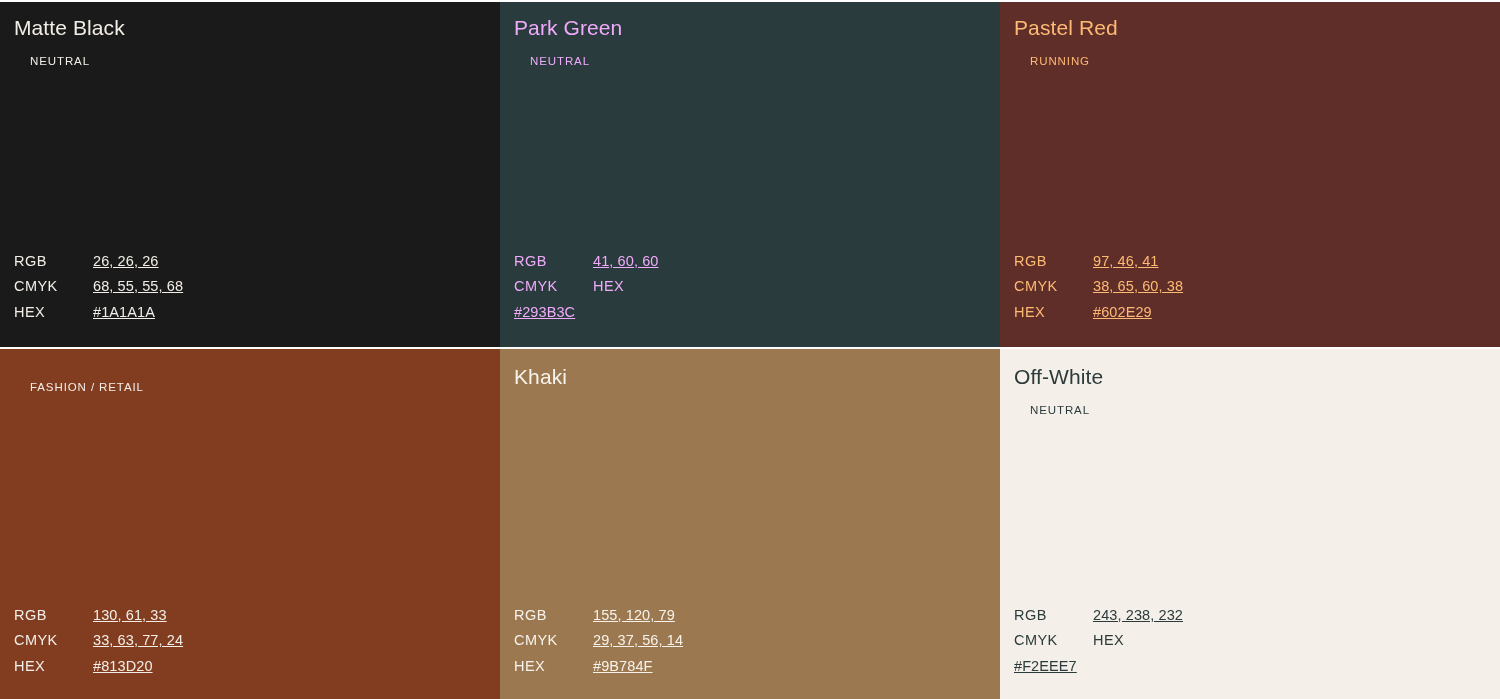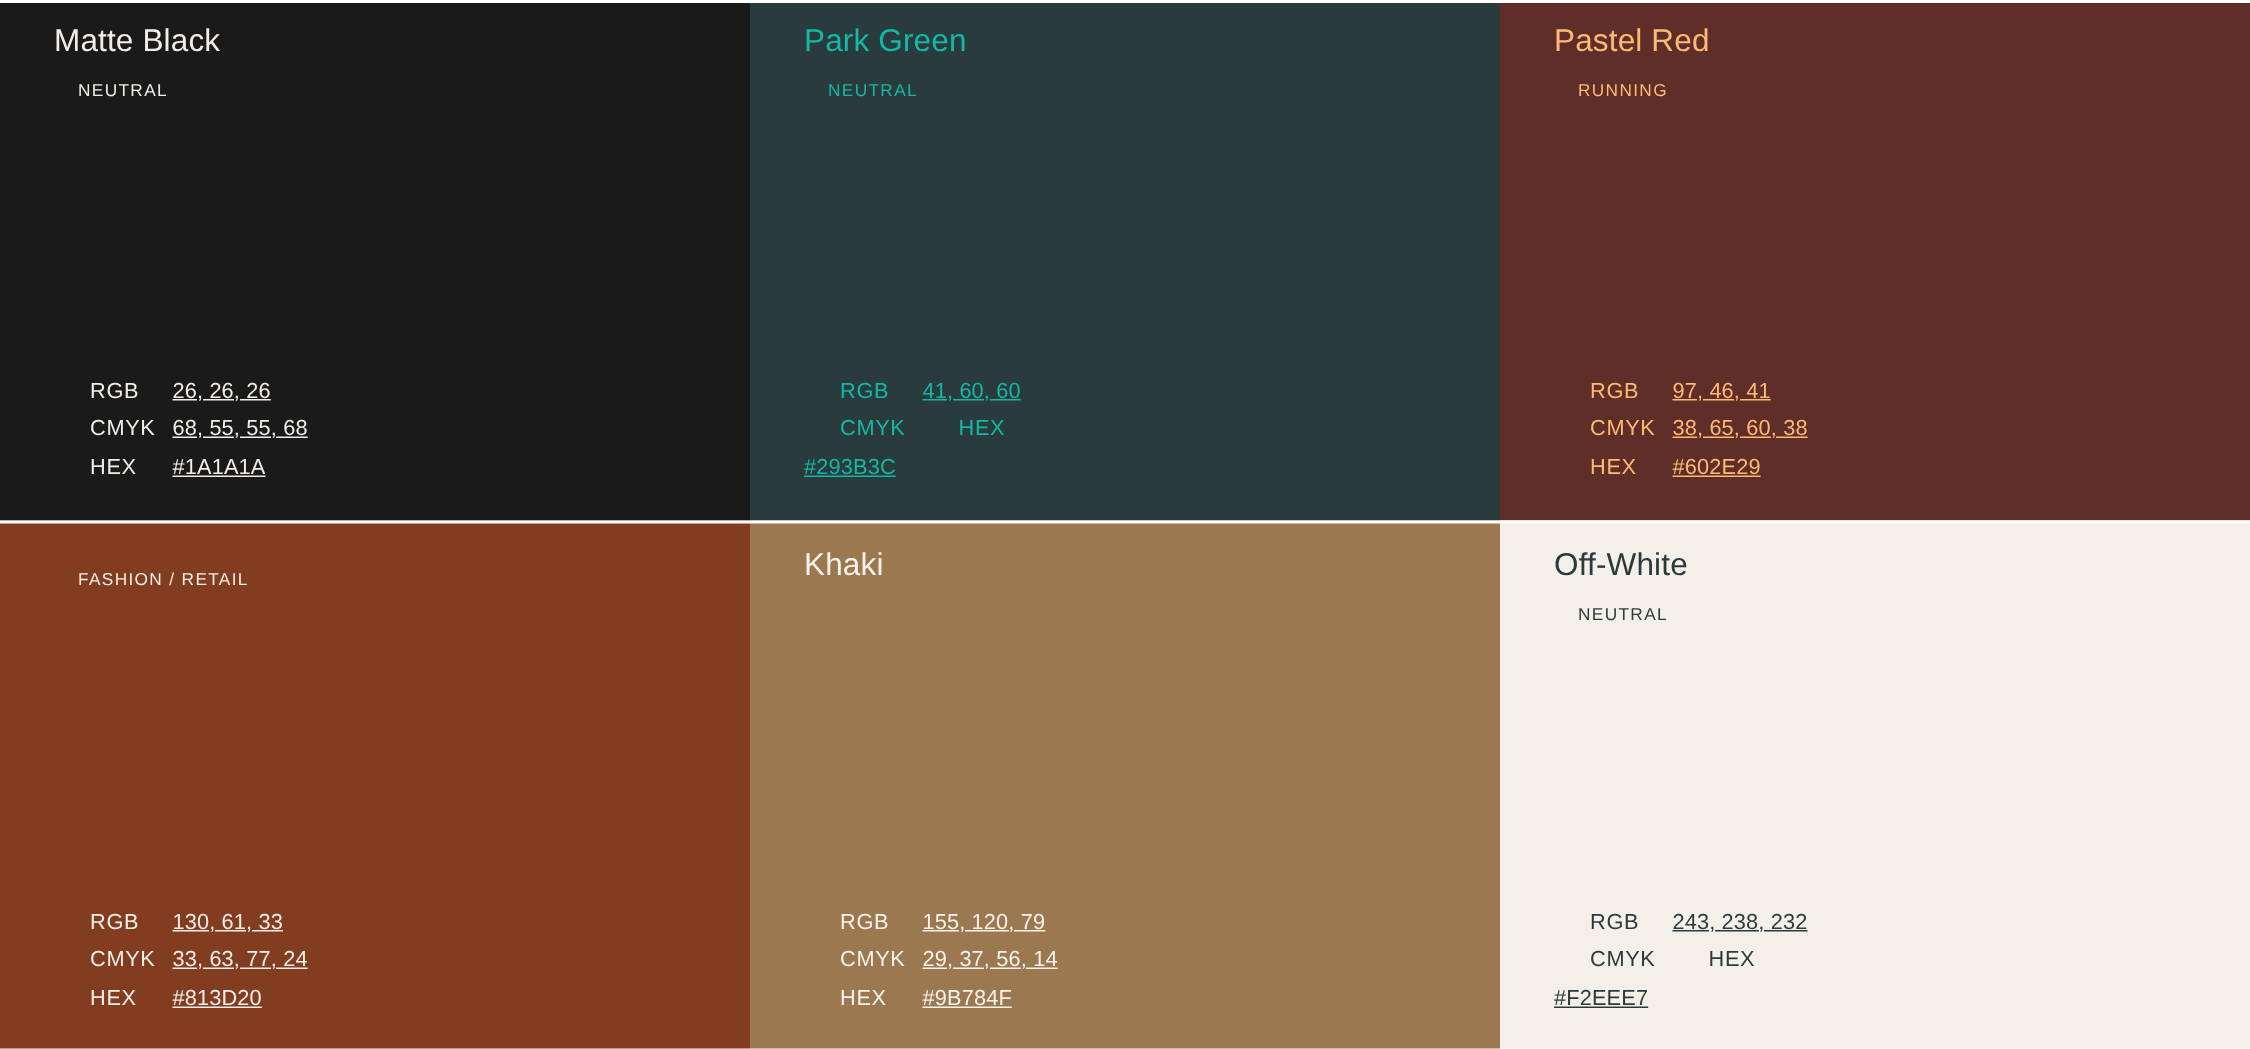--- a/index.html
+++ b/index.html
@@ -23,21 +23,21 @@
     grid-template-columns: 500px 500px 500px;
     grid-template-rows: 345px 354px;
     background: #ffffff;
     border-top: 2px solid #ffffff;
     border-bottom: 0;
   }
 
   .swatch {
     position: relative;
     box-sizing: border-box;
-    padding: 16px 22px 22px 36px;
+    padding: 16px 22px 22px 14px;
     display: flex;
     flex-direction: column;
     justify-content: flex-start;
     overflow: hidden;
   }
   
   .swatch.row-2 {
     border-top: 2px solid #ffffff;
   }
   .swatch.row-1 {
@@ -77,21 +77,20 @@
     display: grid;
     grid-template-columns: 79px auto;
     row-gap: 0;
     font-size: 14.5px;
     line-height: 25.5px;
   }
 
   .spec-label {
     letter-spacing: 0.45px;
     white-space: nowrap;
-    margin-left: 24px;
   }
 
   .spec-value {
     letter-spacing: 0.1px;
     white-space: nowrap;
     text-decoration: underline;
   }
 
   
   .row-1 .spec-table { margin-bottom: 0px; }
@@ -109,21 +108,21 @@
       <div class="swatch-spacer"></div>
       <div class="spec-table">
         <div class="spec-label">RGB</div>
         <div class="spec-value">26, 26, 26</div>
         <div class="spec-label">CMYK</div>
         <div class="spec-value">68, 55, 55, 68</div>
         <div class="spec-label">HEX</div>
         <div class="spec-value">#1A1A1A</div>
       </div>
     </div>
-    <div class="swatch row-1" style="background: rgb(41, 59, 60); color: #14b8a6;">
+    <div class="swatch row-1" style="background: rgb(41, 59, 60); color: #f0abfc;">
       <div class="swatch-head">
         <div class="swatch-name">Park Green</div>
         <div class="swatch-category">NEUTRAL</div>
       </div>
       <div class="swatch-spacer"></div>
       <div class="spec-table">
         <div class="spec-label">RGB</div>
         <div class="spec-value">41, 60, 60</div>
         <div class="spec-label">CMYK</div>
         <div class="spec-label">HEX</div>

